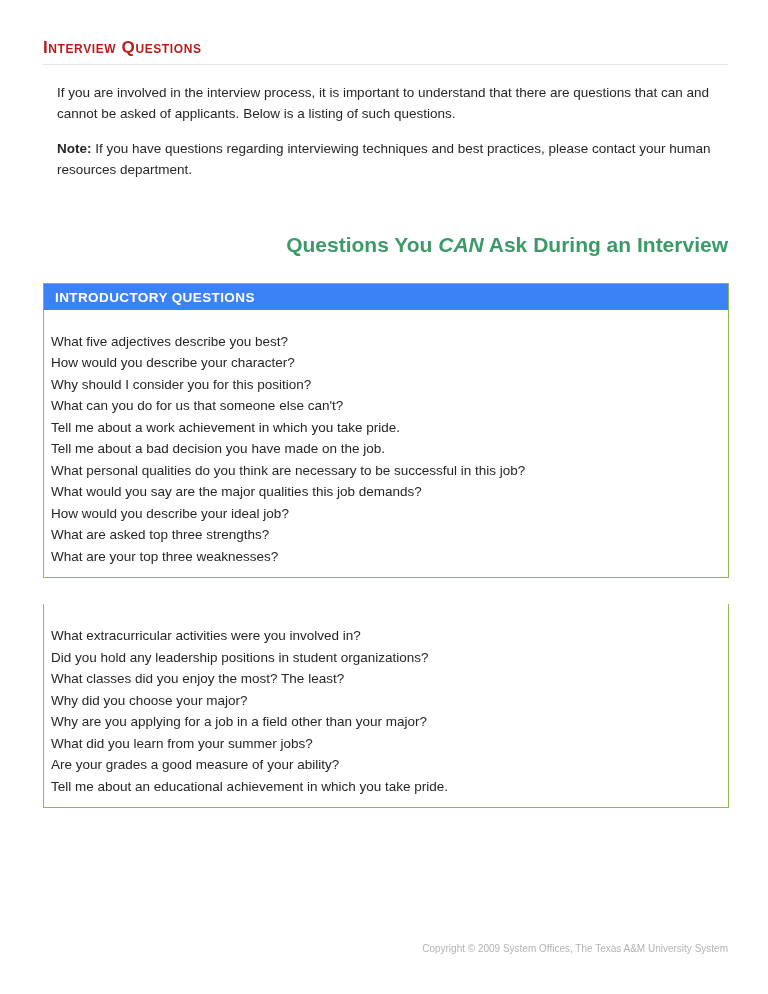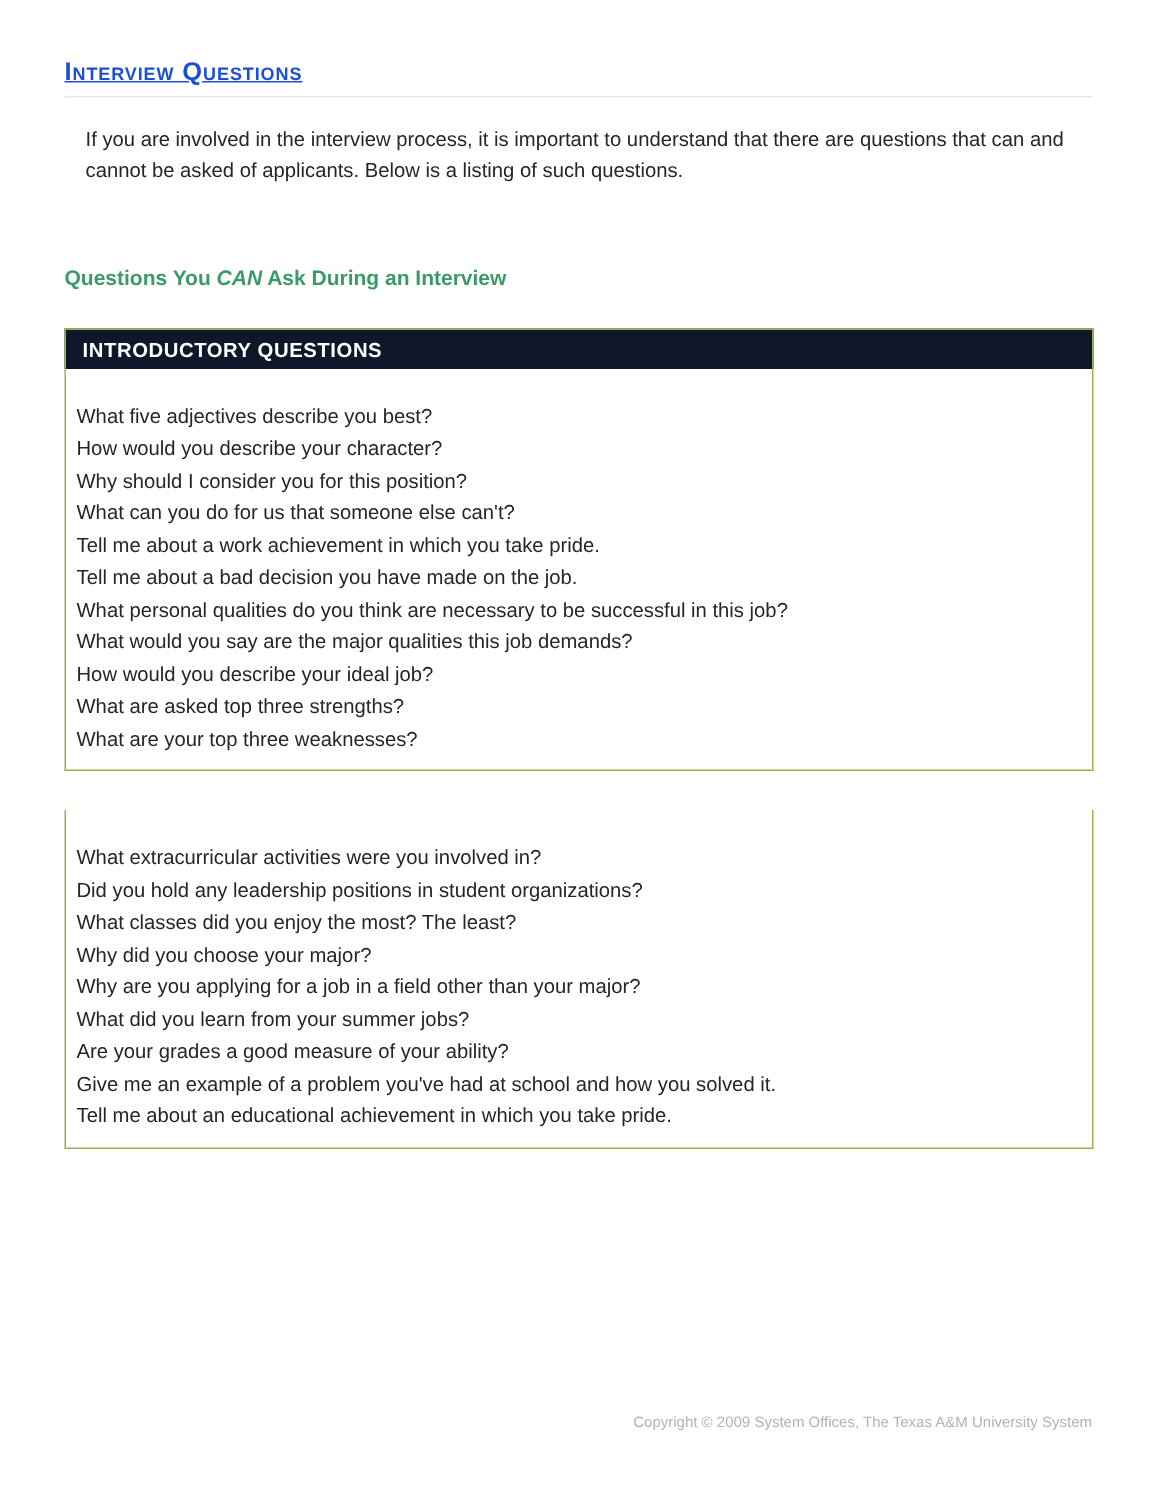--- a/index.html
+++ b/index.html
@@ -15,50 +15,49 @@
   }
   .content {
     padding: 38px 40px 0 43px;
     width: 100%;
   }
   .doc-title {
     font-variant: small-caps;
     font-weight: bold;
     font-size: 17px;
     letter-spacing: 0.6px;
-    color: #1d4ed8;
+    color: #b91c1c;
     padding-bottom: 6px;
     border-bottom: 1px solid #e4e4e4;
     margin-bottom: 18px;
-    text-decoration: underline;
   }
   .para {
     font-size: 13.5px;
     line-height: 1.55;
     color: #262626;
     margin-bottom: 14px;
     max-width: 686px;
     margin-left: 14px;
   }
   .note-label { font-weight: bold; }
   .center-heading {
-    text-align: left;
-    font-size: 14px;
+    text-align: right;
+    font-size: 21px;
     font-weight: bold;
     color: #3a9b68;
     margin-top: 52px;
     margin-bottom: 26px;
   }
   .center-heading .em { font-style: italic; }
   .section {
     margin-bottom: 26px;
     width: 686px;
   }
   .section-header {
-    background: #0f172a;
+    background: #3b82f6;
     color: #ffffff;
     font-weight: bold;
     font-size: 13.5px;
     letter-spacing: 0.4px;
     padding: 6px 2px 5px 11px;
     border: 1px solid #94b74d;
     border-bottom: none;
   }
   .section-body {
     border: 1px solid #94b74d;
@@ -85,20 +84,23 @@
 
 <div class="page">
   <div class="content">
 
     <div class="doc-title">Interview Questions</div>
 
     <p class="para">
       <span>If you are involved in the interview process, it is important to understand that there are questions that can and cannot be asked of applicants. Below is a listing of such questions.</span>
     </p>
 
+    <p class="para">
+      <span class="note-label">Note:</span><span> If you have questions regarding interviewing techniques and best practices, please contact your human resources department.</span>
+    </p>
 
     <div class="center-heading">
       <span>Questions You </span><span class="em">CAN</span><span> Ask During an Interview</span>
     </div>
 
     <div id="sections">
   <div class="section">
     <div class="section-header">INTRODUCTORY QUESTIONS</div>
     <div class="section-body">
       <ul class="question-list">
@@ -120,21 +122,20 @@
   <div class="section">
     <div class="section-body">
       <ul class="question-list">
               <li>What extracurricular activities were you involved in?</li>
               <li>Did you hold any leadership positions in student organizations?</li>
               <li>What classes did you enjoy the most?  The least?</li>
               <li>Why did you choose your major?</li>
               <li>Why are you applying for a job in a field other than your major?</li>
               <li>What did you learn from your summer jobs?</li>
               <li>Are your grades a good measure of your ability?</li>
-              <li>Give me an example of a problem you've had at school and how you solved it.</li>
               <li>Tell me about an educational achievement in which you take pride.</li>
             </ul>
     </div>
   </div>
 </div>
 
   </div>
 
   <div class="footer">Copyright © 2009 System Offices, The Texas A&amp;M University System</div>
 </div>

